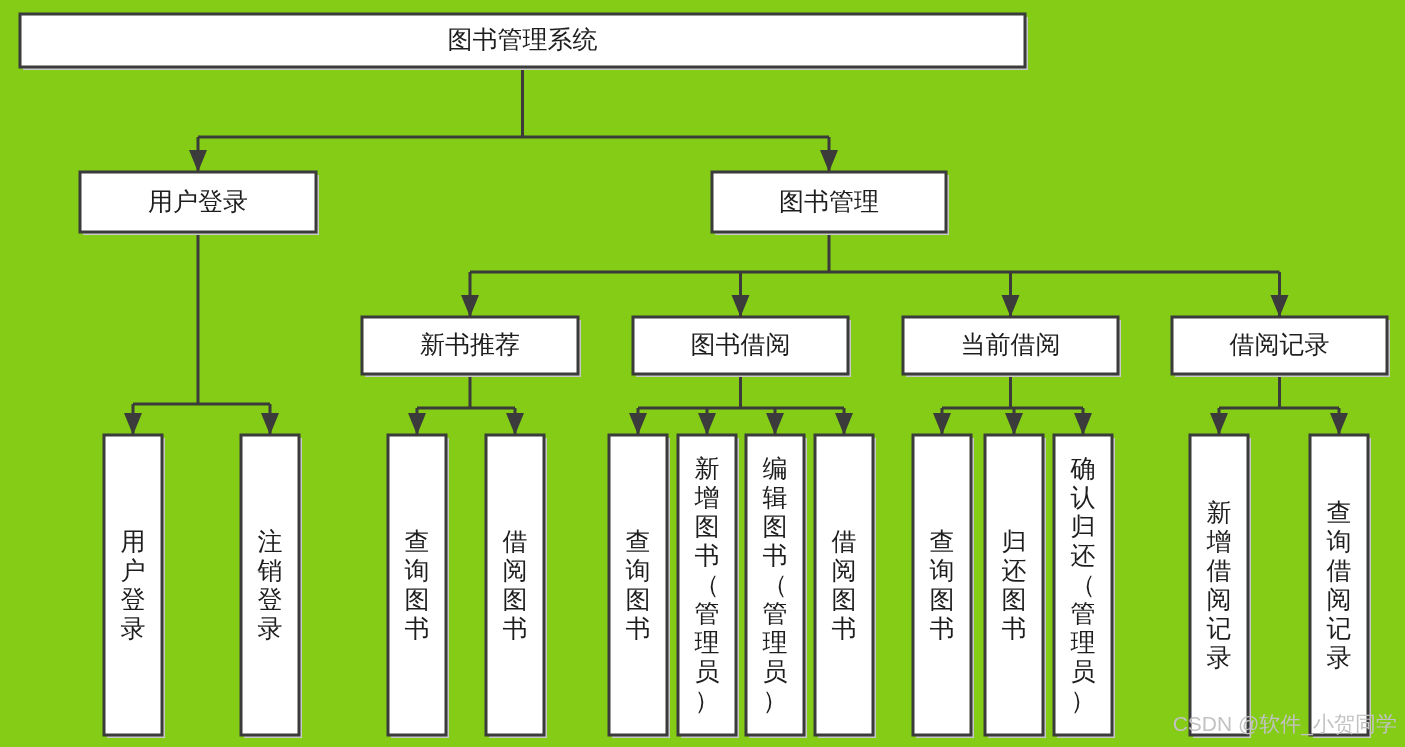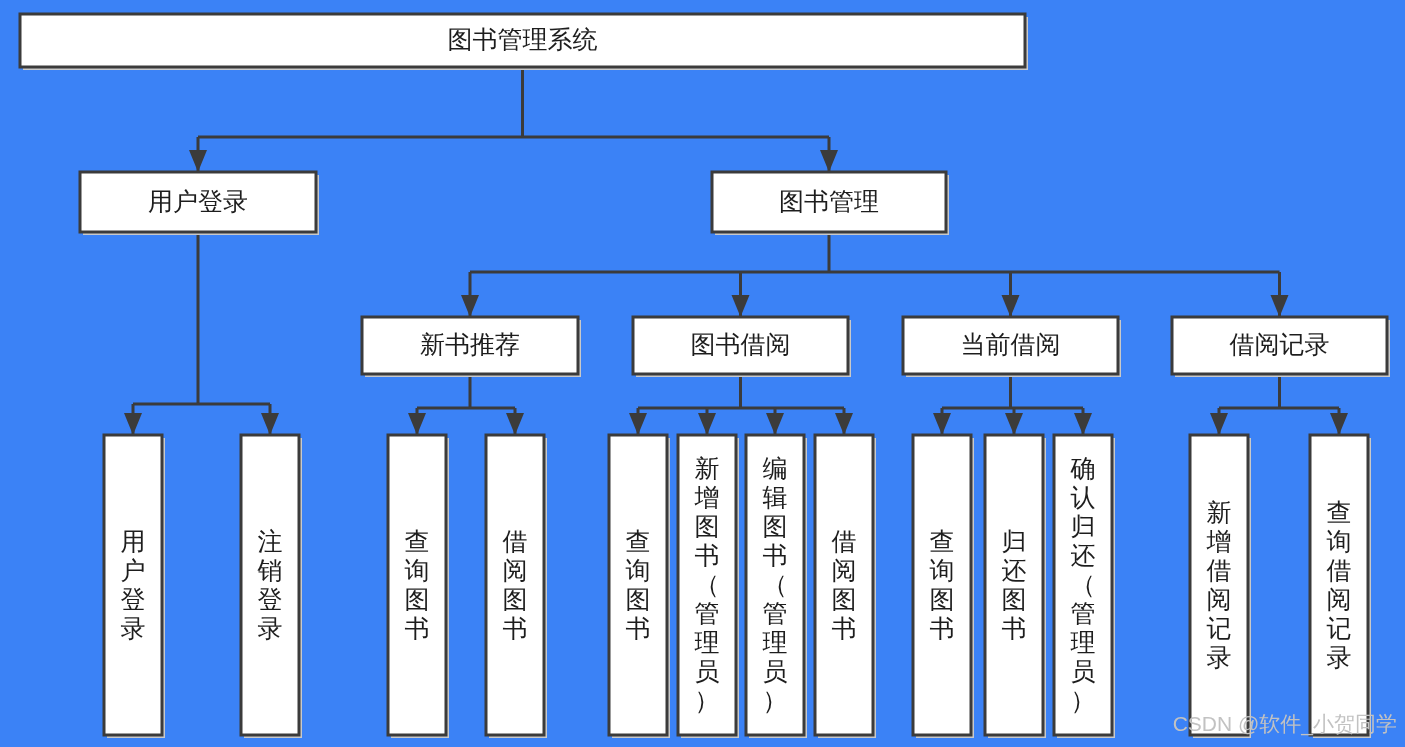--- a/index.html
+++ b/index.html
@@ -11,21 +11,21 @@
   body {
     width: 1405px;
     height: 747px;
     font-family: "Liberation Sans", "DejaVu Sans", sans-serif;
     overflow: hidden;
   }
   #diagram-root {
     position: relative;
     width: 1405px;
     height: 747px;
-    background: #3b82f6;
+    background: #84cc16;
   }
   svg#tree-svg {
     position: absolute;
     left: 0;
     top: 0;
     width: 1405px;
     height: 747px;
     display: block;
   }
   .node-box {

